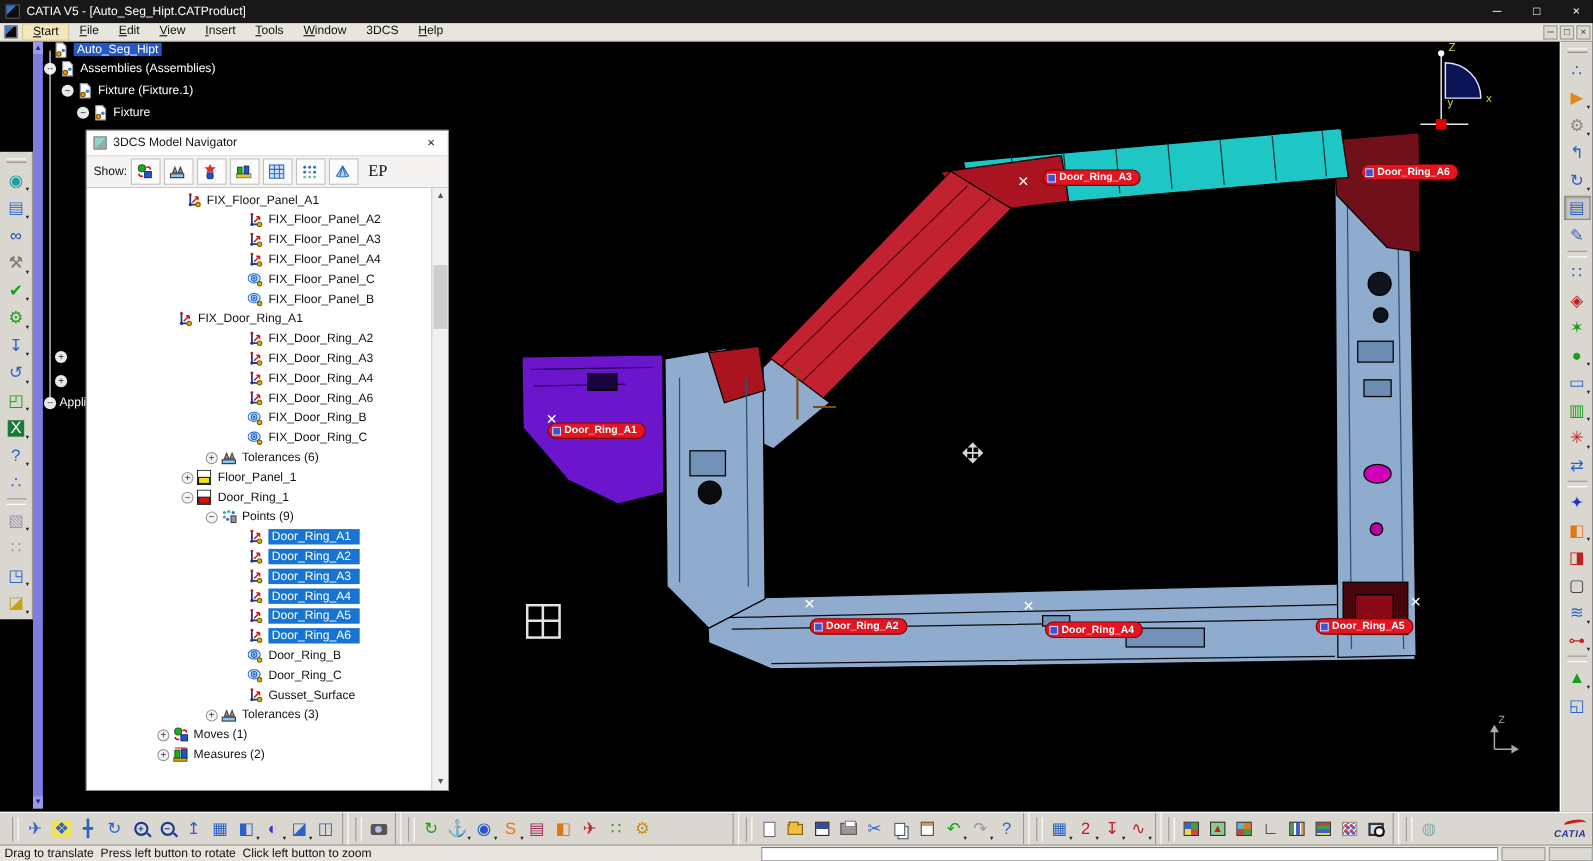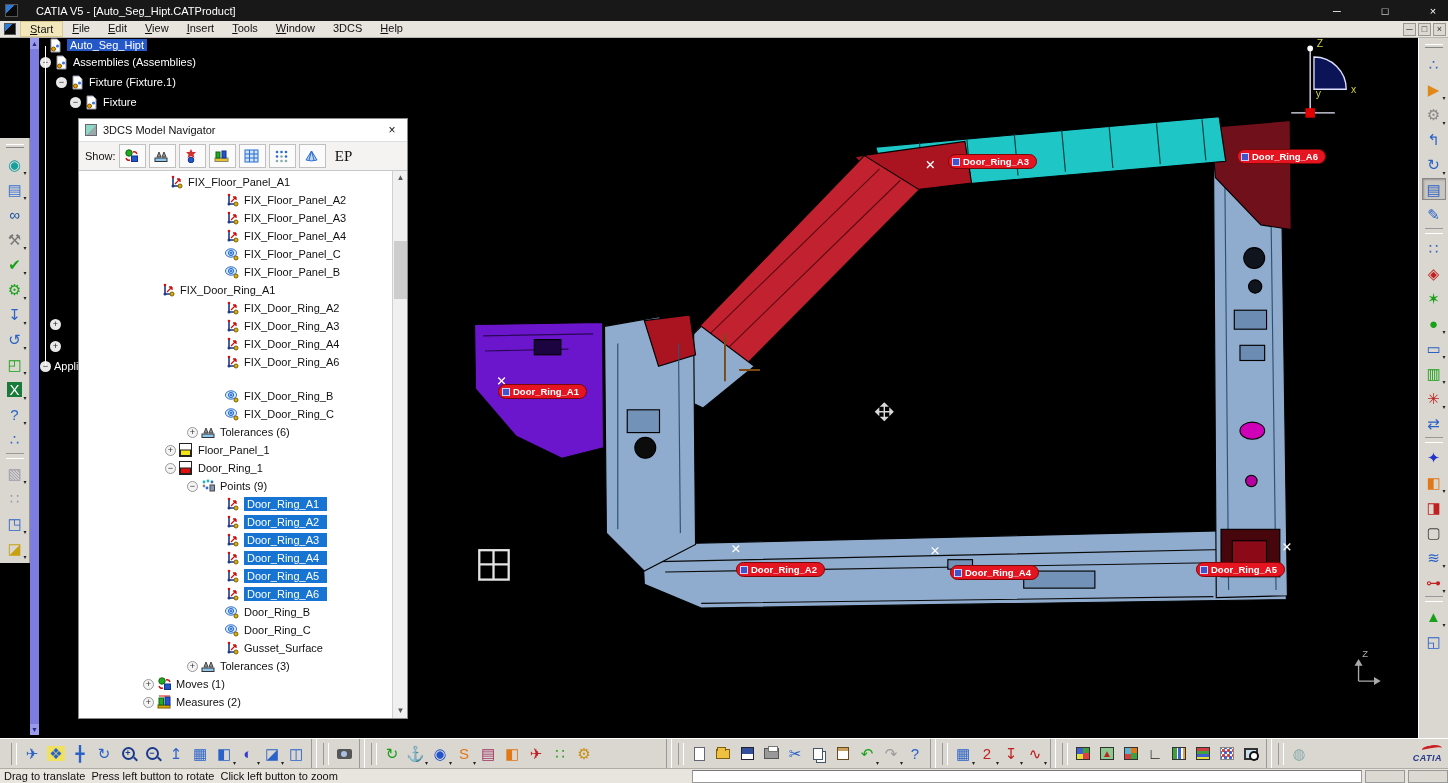--- a/index.html
+++ b/index.html
@@ -3,21 +3,21 @@
 <meta charset="utf-8">
 <style>
   * { margin:0; padding:0; box-sizing:border-box; }
   html,body { width:1448px; height:783px; overflow:hidden; background:#000;
               font-family:"Liberation Sans", sans-serif; }
   #app { position:relative; width:1448px; height:783px; }
 
   
   #titlebar { position:absolute; left:0; top:0; width:1448px; height:21px;
     background:#181818; color:#fff; display:flex; align-items:center;
-    font-size:11px; padding-left:5px; gap:18px; }
+    font-size:11px; padding-left:5px; gap:6px; }
   .app-ico { width:13px; height:13px; background:linear-gradient(135deg,#2a7cd8 0 40%,#0a0a0a 40%);
     border:1px solid #555; }
   #titlebar .spacer { flex:1; }
   .wbtn { width:30px; height:21px; display:flex; align-items:center; justify-content:center;
     color:#fff; font-size:11px; }
   
   #menubar { position:absolute; left:0; top:21px; width:1448px; height:17px;
     background:#e8e5de; border-bottom:1px solid #b8b5ae; display:flex; align-items:center;
     font-size:11px; color:#111; padding-left:4px; }
   .menu-item { padding:1px 9px; white-space:nowrap; }
@@ -724,21 +724,21 @@
                 <svg width="14" height="14" viewBox="0 0 14 14">
                   <path d="M4 2 V11 H12" stroke="#1a3a8c" stroke-width="1.6" fill="none"></path>
                   <path d="M6 9 L11 4 M11 4 h-3 M11 4 v3" stroke="#cc1111" stroke-width="1.3" fill="none"></path>
                   <circle cx="4" cy="2" r="1.3" fill="#cc1111"></circle>
                   <circle cx="11" cy="11" r="2" fill="#d8b011" stroke="#806000"></circle>
                   <circle cx="4" cy="11" r="1.5" fill="#1a3a8c"></circle>
                 </svg>
               </span>
               <span class="tr-label">FIX_Door_Ring_A6</span>
             </div>
-            <div class="tr-row" style="padding-left: 132px; margin-top: 16px;">
+            <div class="tr-row" style="padding-left: 132px;">
               <span class="tr-spacer"></span>
               <span class="ticon">
                 <svg width="14" height="14" viewBox="0 0 14 14">
                   <ellipse cx="6" cy="6" rx="5.5" ry="4.2" fill="#dcebfb" stroke="#2a6cd0"></ellipse>
                   <circle cx="6" cy="6" r="2.6" fill="#9cc4ee" stroke="#2a6cd0"></circle>
                   <circle cx="6" cy="6" r="1.1" fill="#2a6cd0"></circle>
                   <circle cx="11" cy="11" r="2" fill="#d8b011" stroke="#806000"></circle>
                 </svg>
               </span>
               <span class="tr-label">FIX_Door_Ring_B</span>

